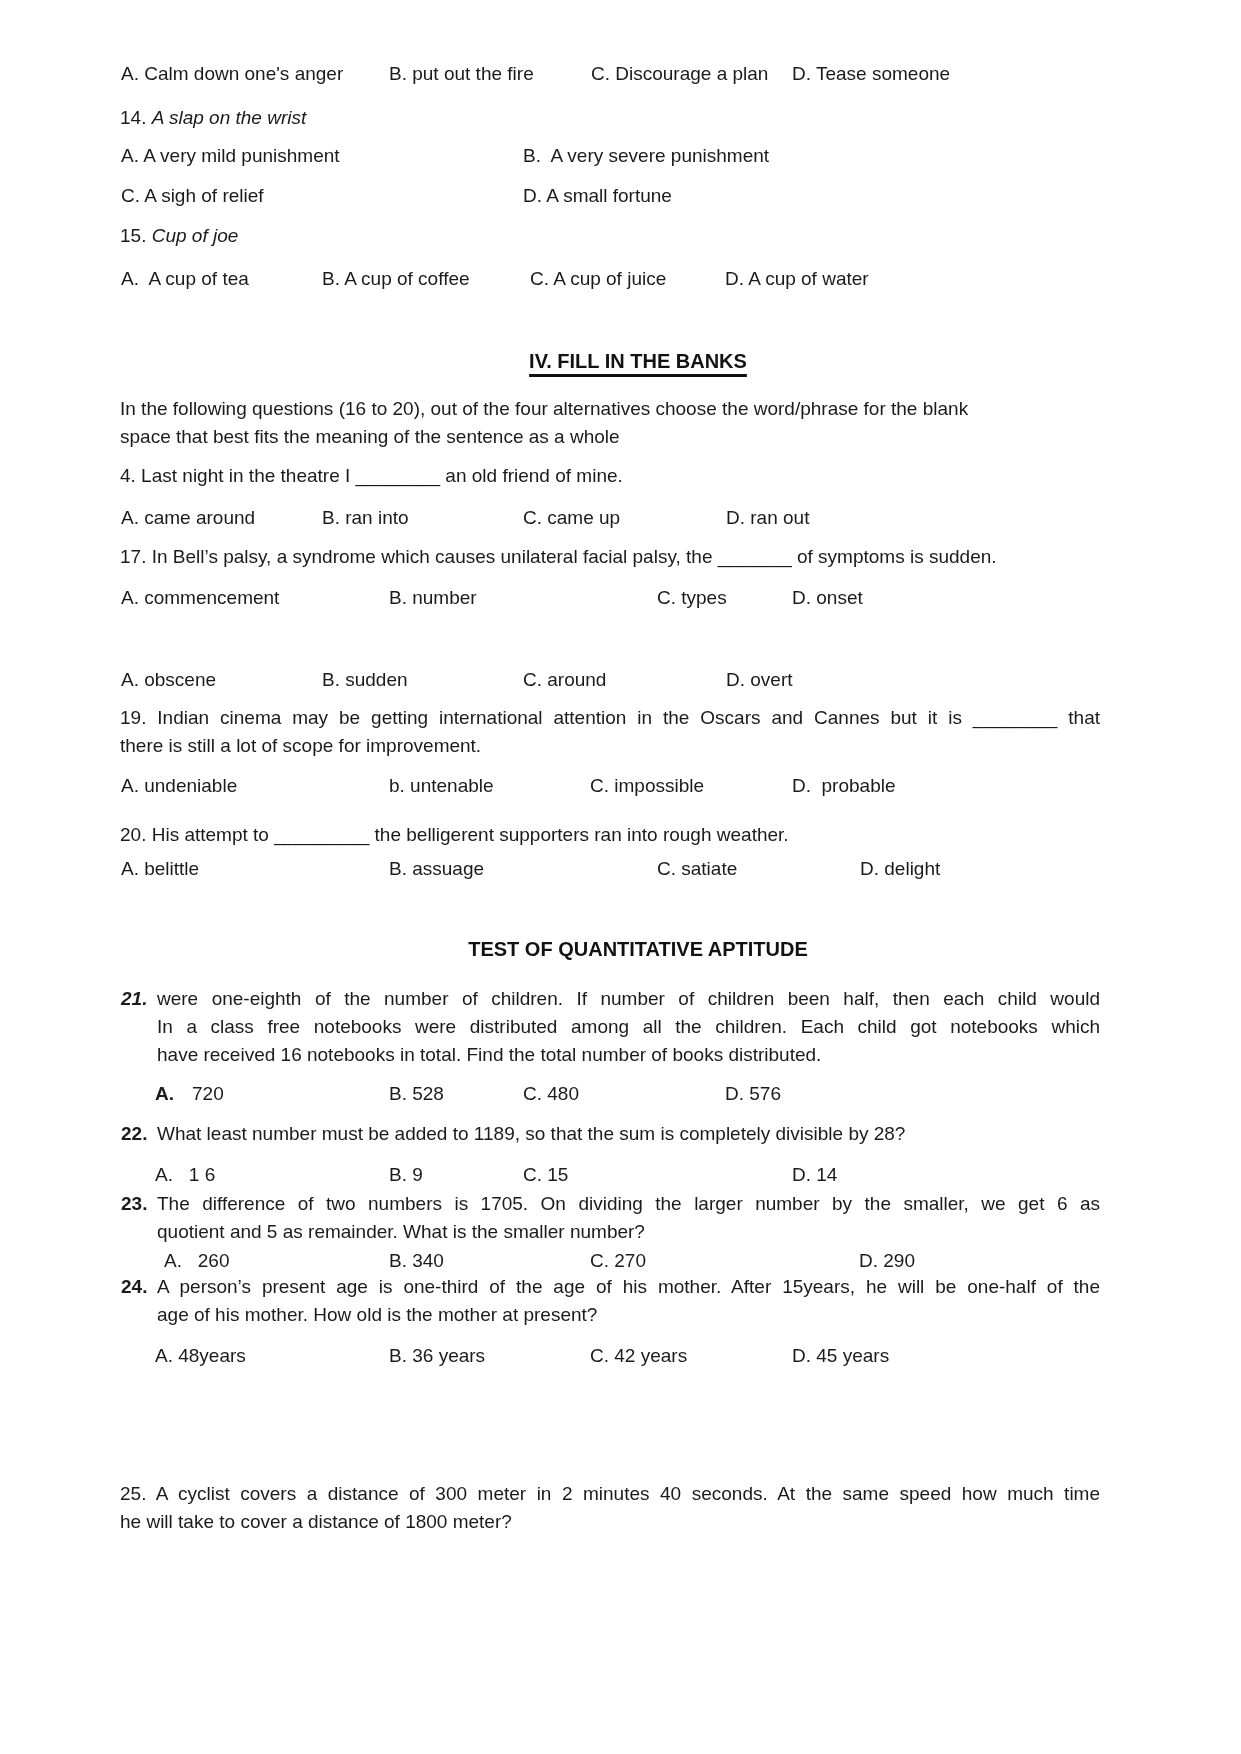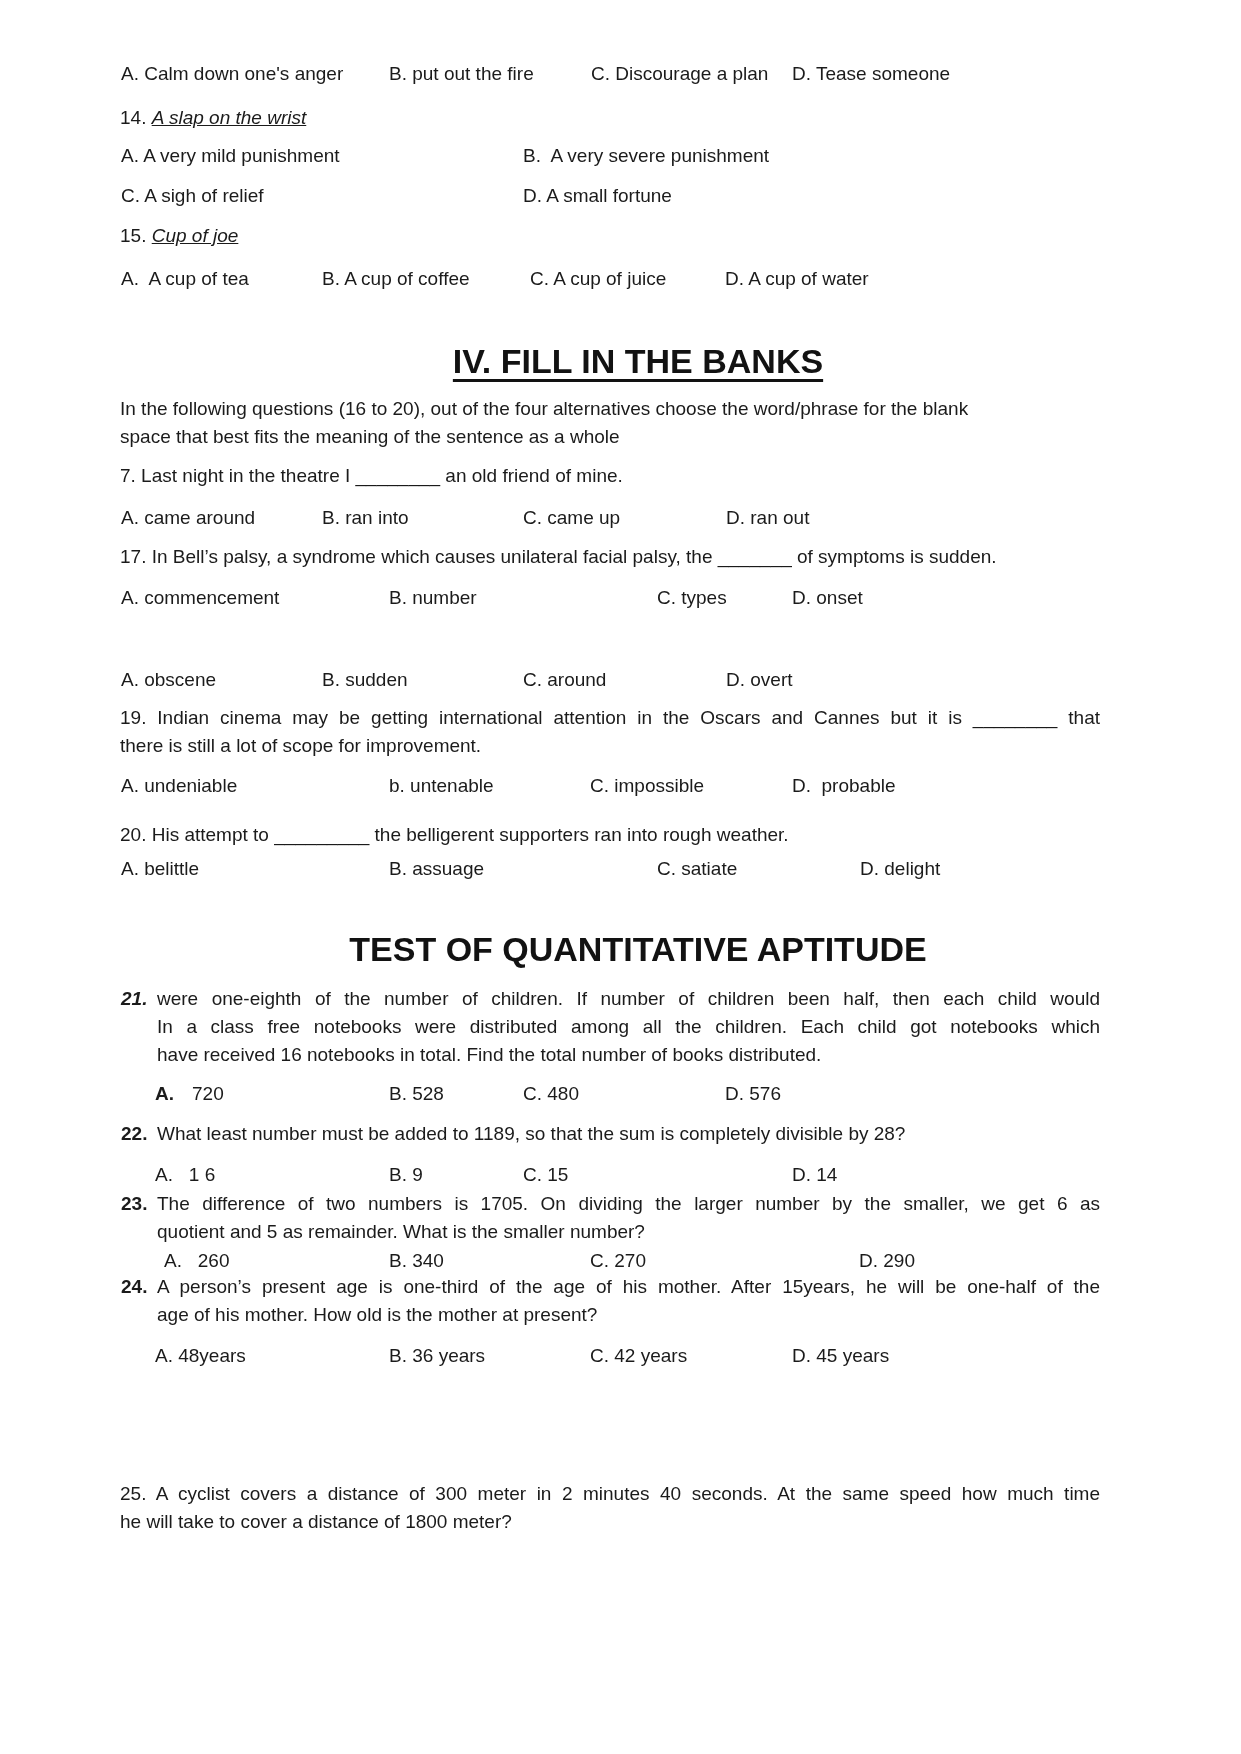--- a/index.html
+++ b/index.html
@@ -11,32 +11,32 @@
     font-size:19px;
     color:#1b1b1b;
     overflow:hidden;
     margin-top:19px;
   }
   .block{position:absolute;left:120px;width:980px;line-height:28px;}
   .optrow{position:absolute;left:120px;width:1020px;height:28px;line-height:28px;}
   .opt{position:absolute;top:0;white-space:nowrap;}
   .heading{
     position:absolute;left:120px;width:980px;
-    text-align:center;font-weight:700;font-size:34px;line-height:34px;
+    text-align:center;font-weight:700;font-size:20px;line-height:34px;
     transform:translateX(28px);
     color:#121212;
   }
   .hu{text-decoration:underline;text-decoration-thickness:3px;text-underline-offset:6px;}
   .hang{position:absolute;left:120px;width:980px;line-height:28px;}
   .hang .num{position:absolute;left:1px;top:0;}
   .hang .body{margin-left:37px;}
   .fj{text-align:justify;text-align-last:justify;}
   .b{font-weight:700;}
   .bi{font-weight:700;font-style:italic;}
-  .it{font-style:italic;text-decoration:underline;}
+  .it{font-style:italic;}
 </style>
 </head>
 <body>
 
 <div class="page">
 
   <div class="optrow" style="top:41px">
     <span class="opt" style="left:1px">A. Calm down one's anger</span>
     <span class="opt" style="left:269px">B. put out the fire</span>
     <span class="opt" style="left:471px">C. Discourage a plan</span>
@@ -70,21 +70,21 @@
   <div class="heading" style="top:325px">
     <span class="hu">IV. FILL IN THE BANKS</span>
   </div>
 
   <div class="block" style="top:376px">
     <div>In the following questions (16 to 20), out of the four alternatives choose the word/phrase for the blank</div>
     <div>space that best fits the meaning of the sentence as a whole</div>
   </div>
 
   <div class="block" style="top:443px">
-    <div>7. Last night in the theatre I ________ an old friend of mine.</div>
+    <div>4. Last night in the theatre I ________ an old friend of mine.</div>
   </div>
   <div class="optrow" style="top:485px">
     <span class="opt" style="left:1px">A. came around</span>
     <span class="opt" style="left:202px">B. ran into</span>
     <span class="opt" style="left:403px">C. came up</span>
     <span class="opt" style="left:606px">D. ran out</span>
   </div>
 
   <div class="block" style="top:524px">
     <div>17. In Bell’s palsy, a syndrome which causes unilateral facial palsy, the _______ of symptoms is sudden.</div>

